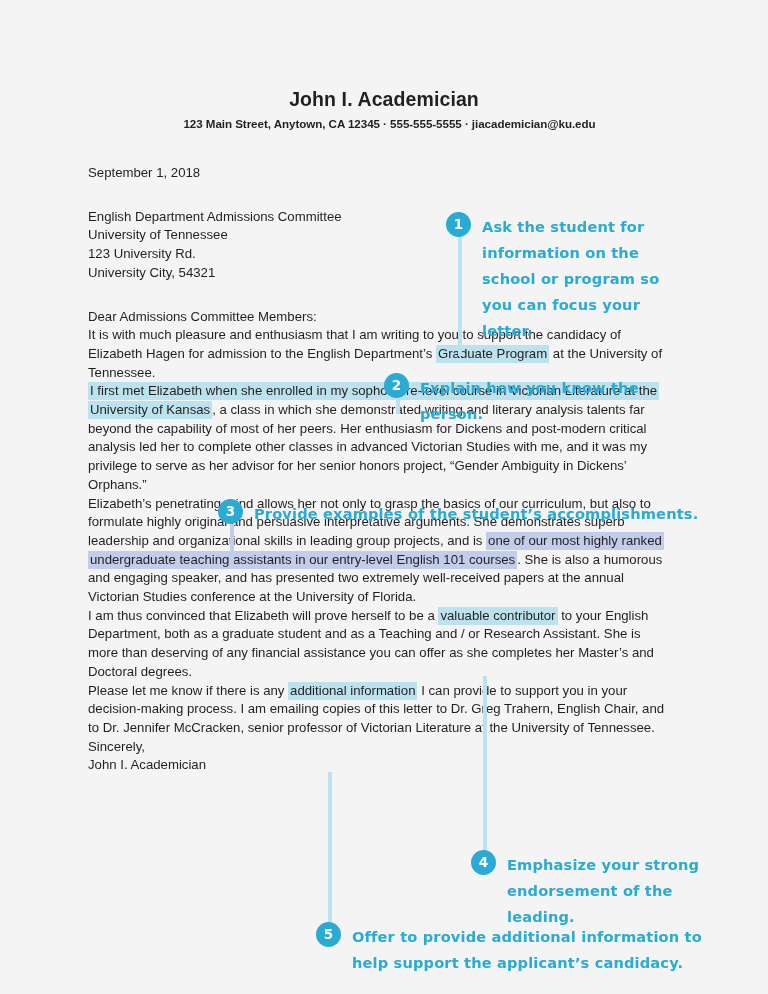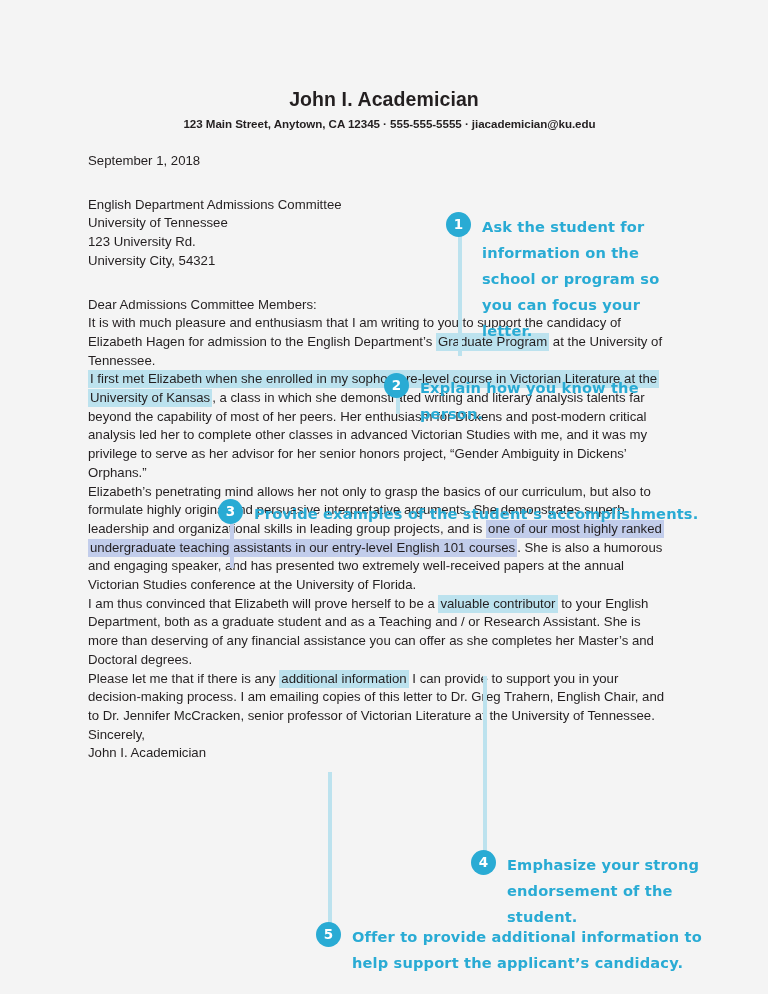--- a/index.html
+++ b/index.html
@@ -42,21 +42,21 @@
     font-weight: 700;
     color: #231f20;
     letter-spacing: -0.05px;
     padding-left: 11px;
   }
 
   
   .letter {
     position: absolute;
     left: 88px;
-    top: 152px;
+    top: 164px;
     width: 586px;
     font-size: 13.2px;
     line-height: 18.7px;
     color: #231f20;
   }
   .letter p { margin: 0; }
   .blk { margin-bottom: 17px; }
   .addr-line { display: block; }
 
   
@@ -166,21 +166,21 @@
 
     <p class="p-mind">
       <span>Elizabeth’s penetrating mind allows her not only to grasp the basics of our curriculum, but also to formulate highly original and persuasive interpretative arguments. She demonstrates superb leadership and organizational skills in leading group projects, and is </span><span class="hl-peri">one of our most highly ranked undergraduate teaching assistants in our entry-level English 101 courses</span><span>. She is also a humorous and engaging speaker, and has presented two extremely well-received papers at the annual Victorian Studies conference at the University of Florida.</span>
     </p>
 
     <p class="p-conv">
       <span>I am thus convinced that Elizabeth will prove herself to be a </span><span class="hl-cyan">valuable contributor</span><span> to your English Department, both as a graduate student and as a Teaching and / or Research Assistant. She is more than deserving of any financial assistance you can offer as she completes her Master’s and Doctoral degrees.</span>
     </p>
 
     <p class="p-please">
-      <span>Please let me that if there is any </span><span class="hl-cyan">additional information</span><span> I can provide to support you in your decision-making process. I am emailing copies of this letter to Dr. Greg Trahern, English Chair, and to Dr. Jennifer McCracken, senior professor of Victorian Literature at the University of Tennessee.</span>
+      <span>Please let me know if there is any </span><span class="hl-cyan">additional information</span><span> I can provide to support you in your decision-making process. I am emailing copies of this letter to Dr. Greg Trahern, English Chair, and to Dr. Jennifer McCracken, senior professor of Victorian Literature at the University of Tennessee.</span>
     </p>
 
     <p class="p-sincere">Sincerely,</p>
 
     <p class="p-sign">John I. Academician</p>
   </div>
 
   <div class="callout" style="left:446px; top:212px; width:230px;">
     <div class="badge">1</div>
     <div class="callout-text">Ask the student for information on the school or program so you can focus your letter.</div>
@@ -191,21 +191,21 @@
     <div class="callout-text">Explain how you know the person.</div>
   </div>
 
   <div class="callout" style="left:218px; top:499px; width:490px;">
     <div class="badge">3</div>
     <div class="callout-text">Provide examples of the student’s accomplishments.</div>
   </div>
 
   <div class="callout" style="left:471px; top:850px; width:230px;">
     <div class="badge">4</div>
-    <div class="callout-text">Emphasize your strong endorsement of the student.</div>
+    <div class="callout-text">Emphasize your strong endorsement of the leading.</div>
   </div>
 
   <div class="callout" style="left:316px; top:922px; width:390px;">
     <div class="badge">5</div>
     <div class="callout-text">Offer to provide additional information to help support the applicant’s candidacy.</div>
   </div>
 
 </div>
 
 </body></html>

